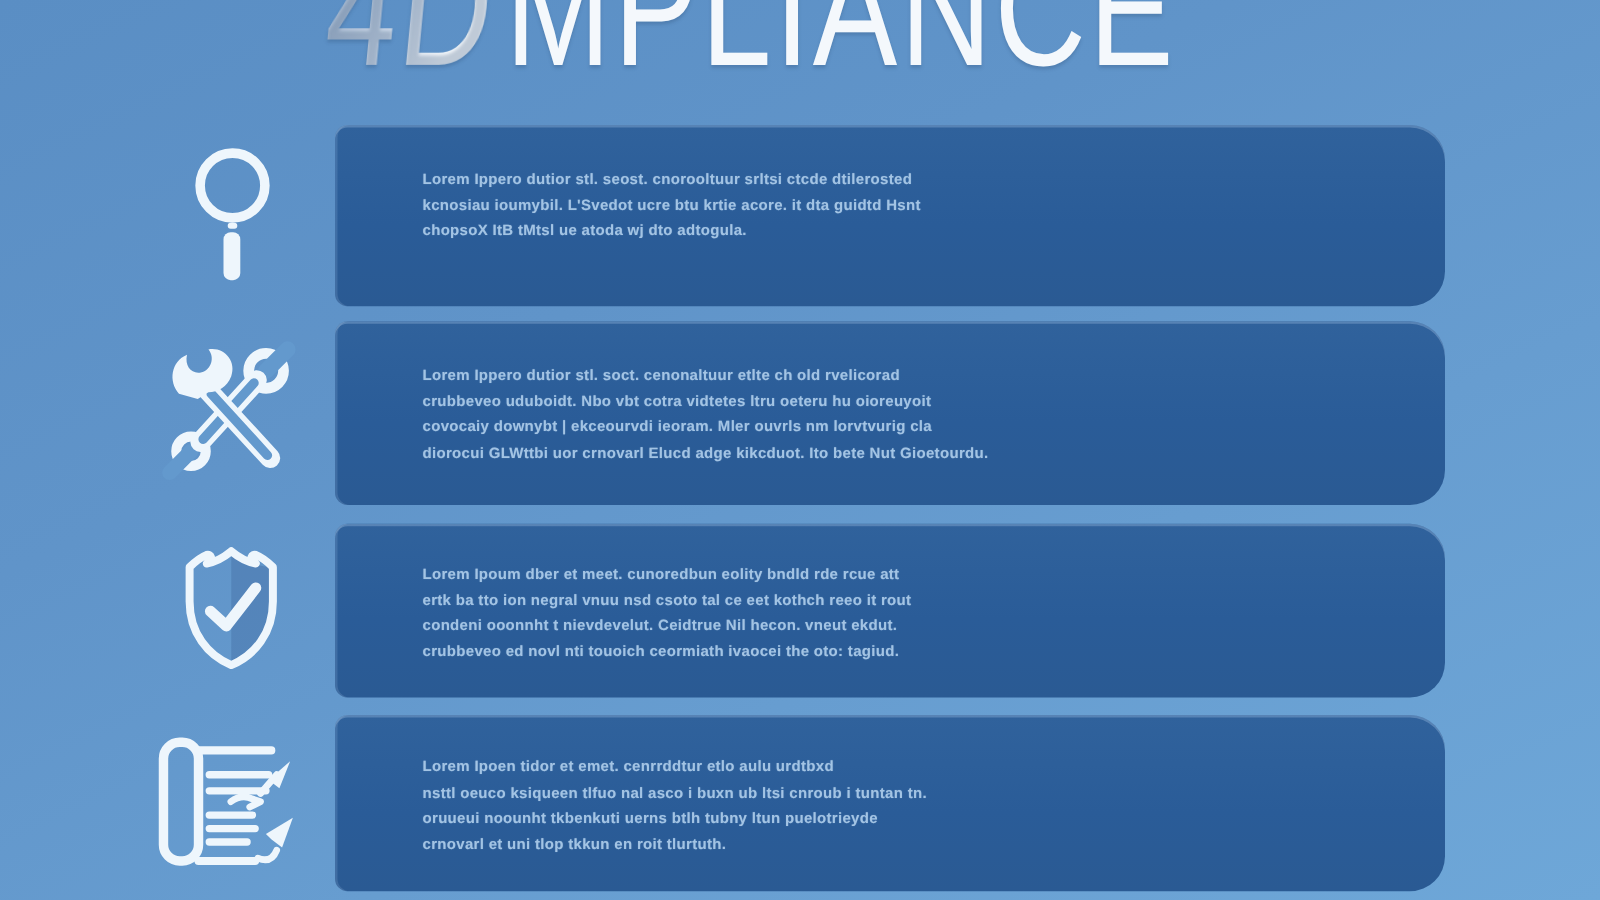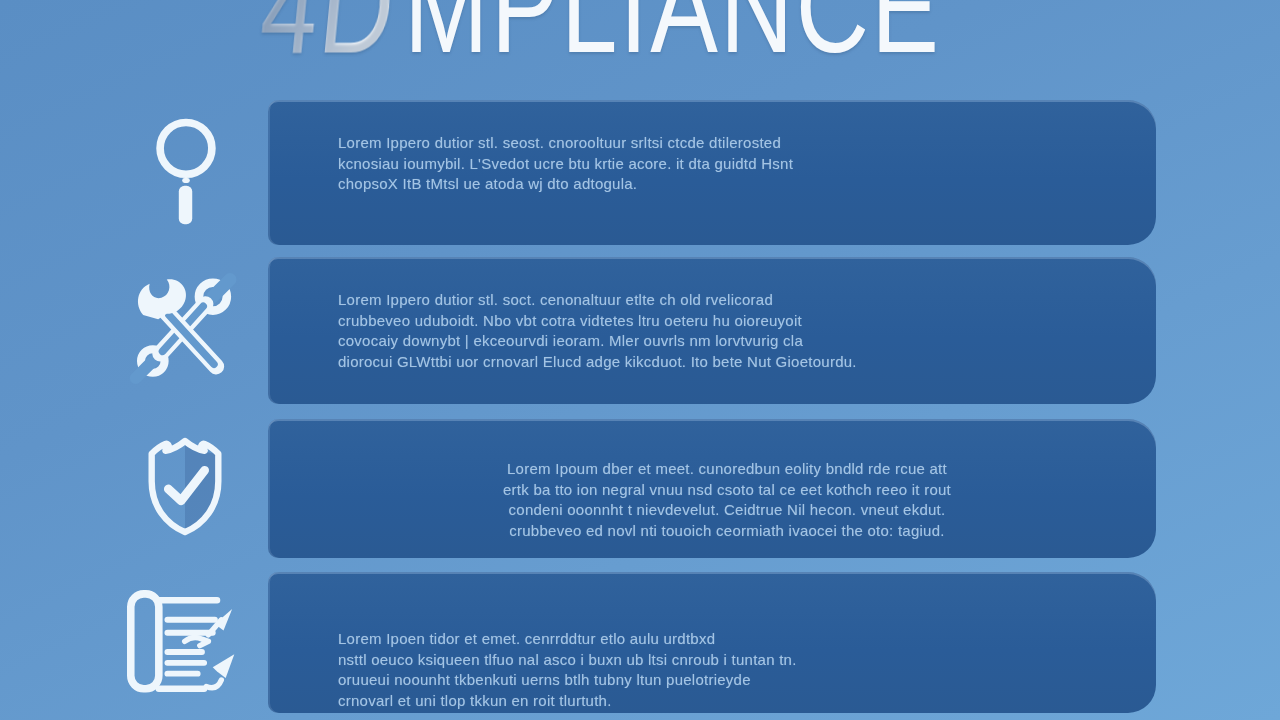--- a/index.html
+++ b/index.html
@@ -23,22 +23,22 @@
   }
   
   .panel{
     position:absolute;left:268px;width:888px;
     background:linear-gradient(180deg,#30629c 0%,#2a5c98 55%,#2a5a93 100%);
     border-radius:10px 28px 28px 10px;
     box-shadow:inset 0 2px 0 rgba(180,210,240,.30), inset 2px 0 0 rgba(180,210,240,.16);
   }
   .panel .text{
     padding:33px 40px 0 70px;
-    color:#a3c4e4;font-size:15px;line-height:20.6px;letter-spacing:.25px;
-    font-weight:normal;filter:blur(.35px);text-shadow:0 0 1px rgba(163,196,228,.45);
+    color:#a3c4e4;font-size:12px;line-height:20.6px;letter-spacing:.25px;
+    font-weight:bold;filter:blur(.35px);text-shadow:0 0 1px rgba(163,196,228,.45);
   }
   .iconbox{position:absolute;}
   .iconbox svg{display:block;width:100%;height:100%;}
   .st{stroke:#eef6fc;fill:none;stroke-linecap:round;stroke-linejoin:round;}
   .fw{fill:#eef6fc;stroke:none;}
   .cut{stroke:#6399cd;fill:none;stroke-linecap:round;}
 </style>
 </head>
 <body>
 
@@ -88,21 +88,21 @@
   </div>
 
   <div class="iconbox" style="left:136px;top:432px;width:98px;height:112px;">
     <svg viewBox="0 0 100 110">
       <path d="M50 7 C60 15 73 20 84 20 L84 48 C84 74 69 92 50 100 Z" fill="rgba(60,100,155,.35)" stroke="none"></path>
       <path class="st" stroke-width="6.5" d="M50 7 C44 12 36 16 30 17 C36 13 33 9 30 10 C25 12 20 16 16 20 L16 48 C16 74 31 92 50 100 C69 92 84 74 84 48 L84 20 C80 16 75 12 70 10 C67 9 64 13 70 17 C64 16 56 12 50 7 Z"></path>
       <path class="st" stroke-width="9" d="M33 56 L46 68 L70 37"></path>
     </svg>
   </div>
   <div class="panel" style="top:419px;height:139px;">
-    <div class="text" style="padding-top:40px;text-align:center;">
+    <div class="text" style="padding-top:30px;">
       <div>Lorem Ipoum dber et meet. cunoredbun eolity bndld rde rcue att</div>
       <div>ertk ba tto ion negral vnuu nsd csoto tal ce eet kothch reeo it rout</div>
       <div>condeni ooonnht t nievdevelut. Ceidtrue Nil hecon. vneut ekdut.</div>
       <div>crubbeveo ed novl nti touoich ceormiath ivaocei the oto: tagiud.</div>
     </div>
   </div>
 
   <div class="iconbox" style="left:120px;top:586px;width:124px;height:116px;">
     <svg viewBox="0 0 115 105">
       <rect class="st" x="10" y="6" width="26" height="88" rx="12" stroke-width="7"></rect>
@@ -110,21 +110,21 @@
       <path class="st" stroke-width="5.5" d="M44 30 H88 M44 42 H86"></path>
       <path class="st" stroke-width="5.5" d="M44 60 H76 M44 70 H78 M44 80 H72"></path>
       <path class="st" stroke-width="5" d="M60 50 q8 -6 16 -2 l6 2 l-8 4"></path>
       <path class="fw" d="M88 34 L104 20 L96 40 Z"></path>
       <path class="st" stroke-width="5" d="M82 44 L94 30"></path>
       <path class="fw" d="M86 74 L106 62 L98 84 L90 78 Z"></path>
       <path class="st" stroke-width="5" d="M80 92 q10 4 14 -6"></path>
     </svg>
   </div>
   <div class="panel" style="top:572px;height:141px;">
-    <div class="text" style="padding-top:31px;margin-top:26px;">
+    <div class="text" style="padding-top:31px;">
       <div>Lorem Ipoen tidor et emet. cenrrddtur etlo aulu urdtbxd</div>
       <div>nsttl oeuco ksiqueen tlfuo nal asco i buxn ub ltsi cnroub i tuntan tn.</div>
       <div>oruueui noounht tkbenkuti uerns btlh tubny ltun puelotrieyde</div>
       <div>crnovarl et uni tlop tkkun en roit tlurtuth.</div>
     </div>
   </div>
 
 </div>
 
 </body></html>

